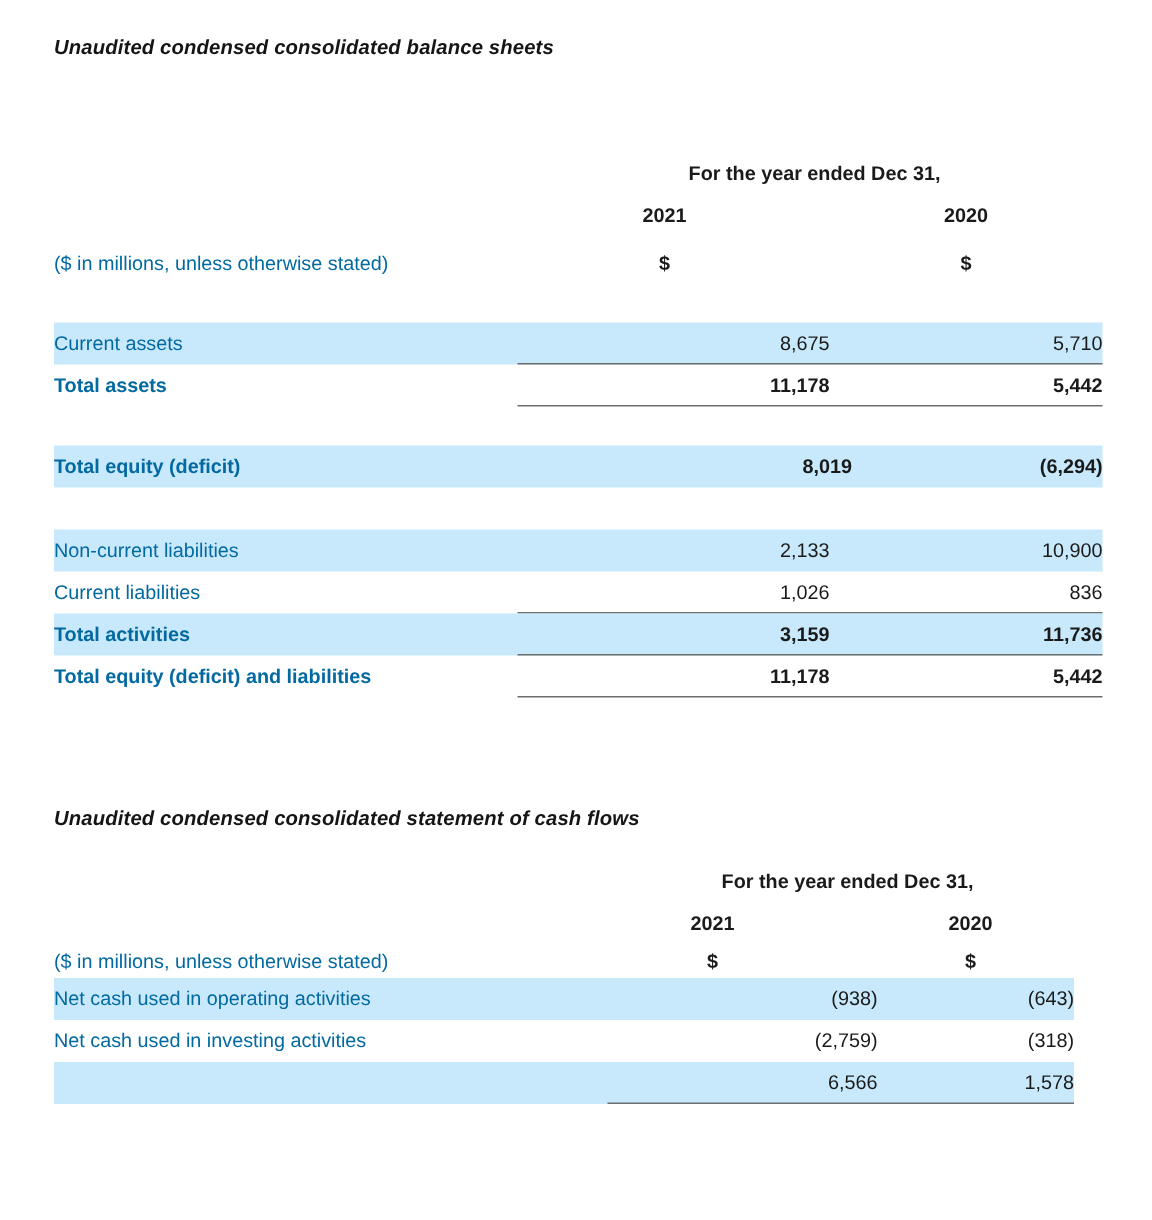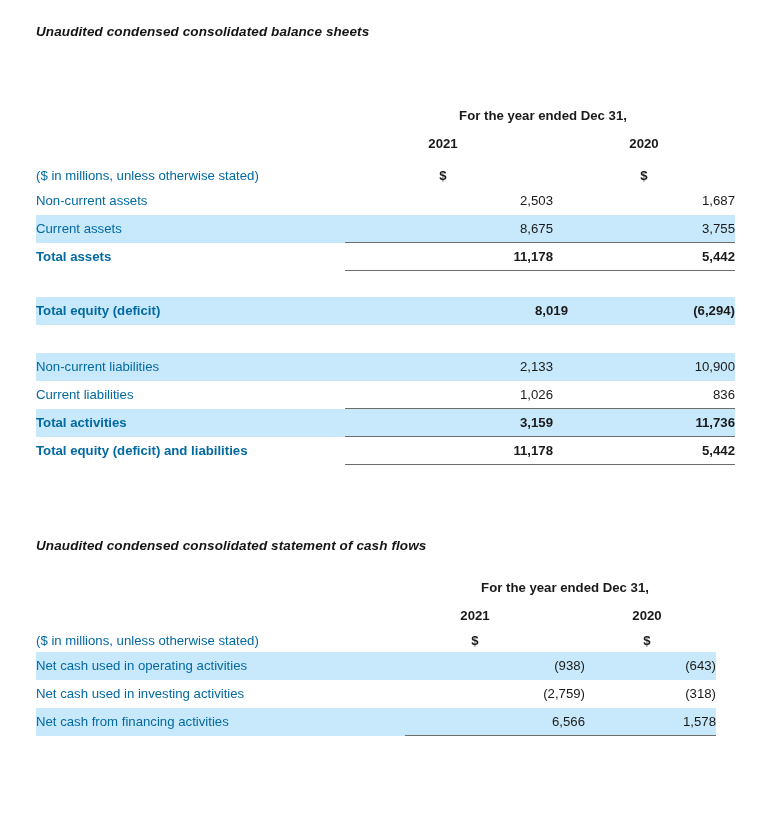--- a/index.html
+++ b/index.html
@@ -124,35 +124,28 @@
   </div>
 
   <div class="fin-table" style="top:162px;">
     <div class="row">
       <div class="cell-label" style="left:36px;">($ in millions, unless otherwise stated)</div>
       <div class="cell-ctr bold" style="left:393px; width:100px;">$</div>
       <div class="cell-ctr bold" style="left:594px; width:100px;">$</div>
     </div>
   </div>
 
-  <div class="fin-table" style="top:187px;">
-    <div class="row">
-      <div class="cell-label" style="left:36px;">Non-current assets</div>
-      <div class="cell-num" style="left:363px; width:190px;">2,503</div>
-      <div class="cell-num" style="left:545px; width:190px;">1,687</div>
-    </div>
-  </div>
 
   <div class="fin-table" style="top:215px;">
     <div class="row">
       <div class="band" style="left:36px; width:699px;"></div>
       <div class="rule bottom" style="left:345px; width:390px;"></div>
       <div class="cell-label" style="left:36px;">Current assets</div>
       <div class="cell-num" style="left:363px; width:190px;">8,675</div>
-      <div class="cell-num" style="left:545px; width:190px;">3,755</div>
+      <div class="cell-num" style="left:545px; width:190px;">5,710</div>
     </div>
   </div>
 
   <div class="fin-table" style="top:243px;">
     <div class="row">
       <div class="rule bottom" style="left:345px; width:390px;"></div>
       <div class="cell-label bold" style="left:36px;">Total assets</div>
       <div class="cell-num bold" style="left:363px; width:190px;">11,178</div>
       <div class="cell-num bold" style="left:545px; width:190px;">5,442</div>
     </div>
@@ -237,20 +230,19 @@
       <div class="cell-label" style="left:36px;">Net cash used in investing activities</div>
       <div class="cell-num" style="left:395px; width:190px;">(2,759)</div>
       <div class="cell-num" style="left:526px; width:190px;">(318)</div>
     </div>
   </div>
 
   <div class="fin-table" style="top:708px;">
     <div class="row">
       <div class="band" style="left:36px; width:680px;"></div>
       <div class="rule bottom" style="left:405px; width:311px;"></div>
-      <div class="cell-label" style="left:36px;">Net cash from financing activities</div>
       <div class="cell-num" style="left:395px; width:190px;">6,566</div>
       <div class="cell-num" style="left:526px; width:190px;">1,578</div>
     </div>
   </div>
 
 
 </div>
 
 </body></html>

